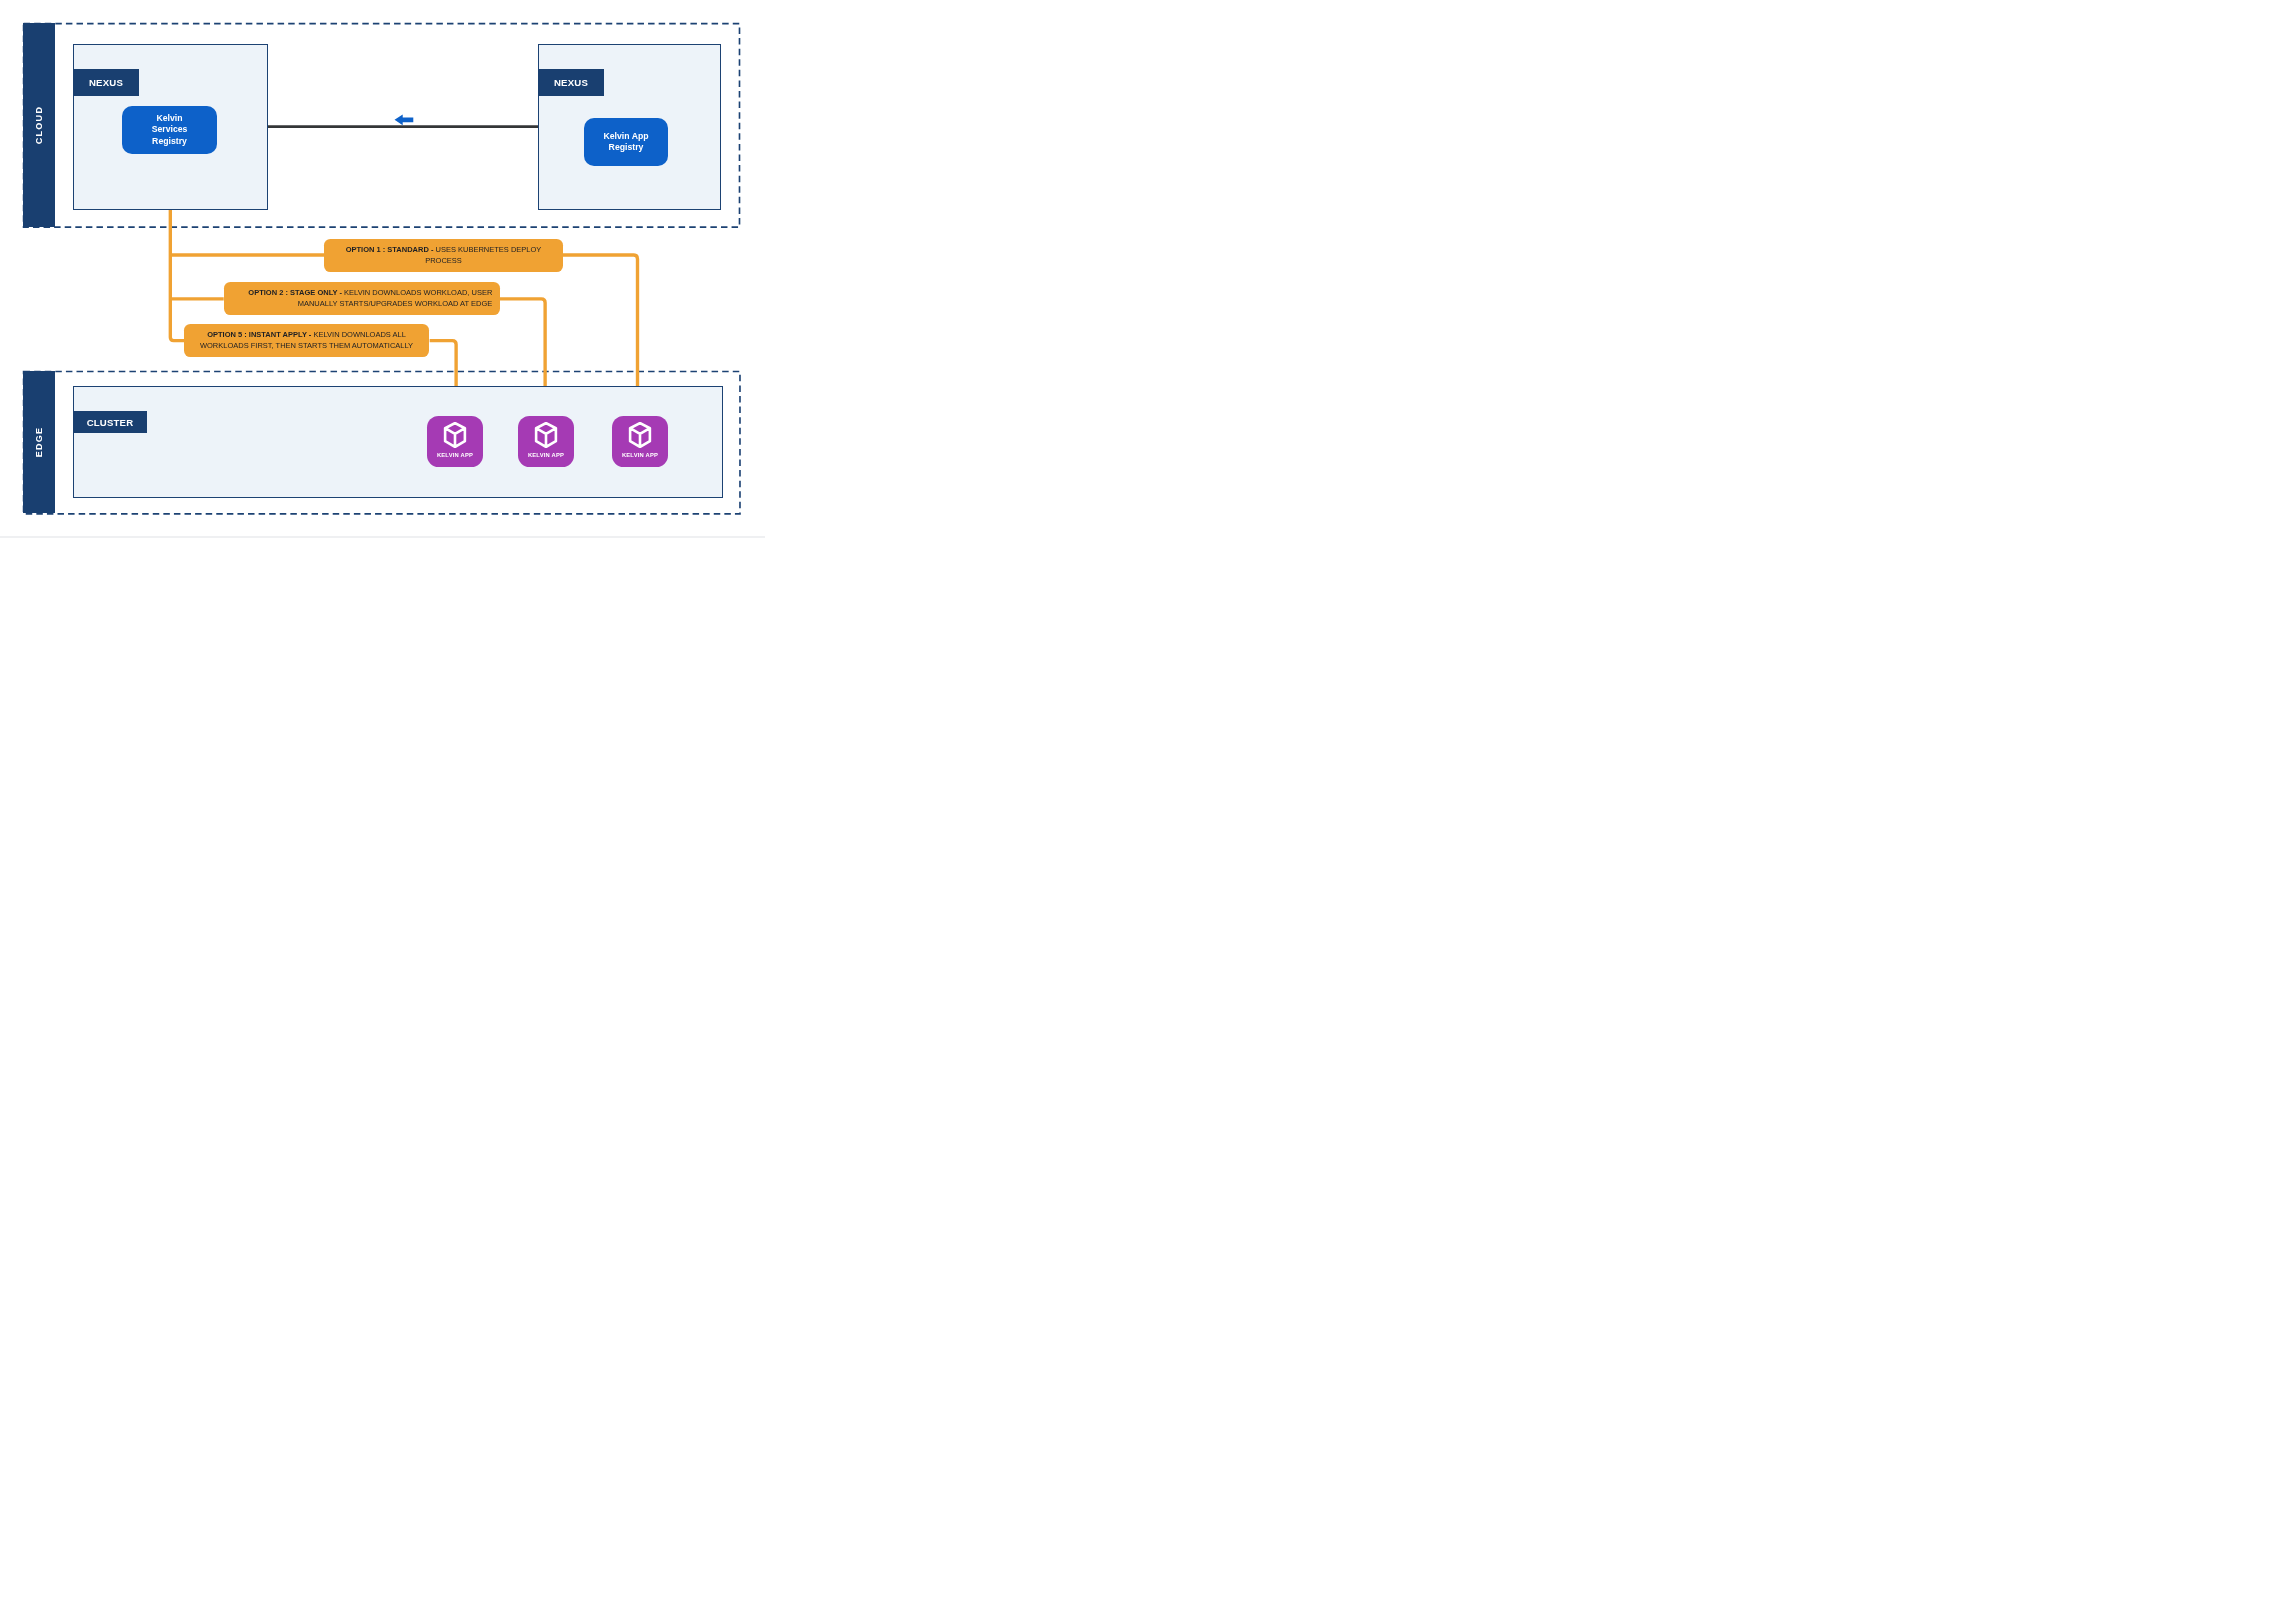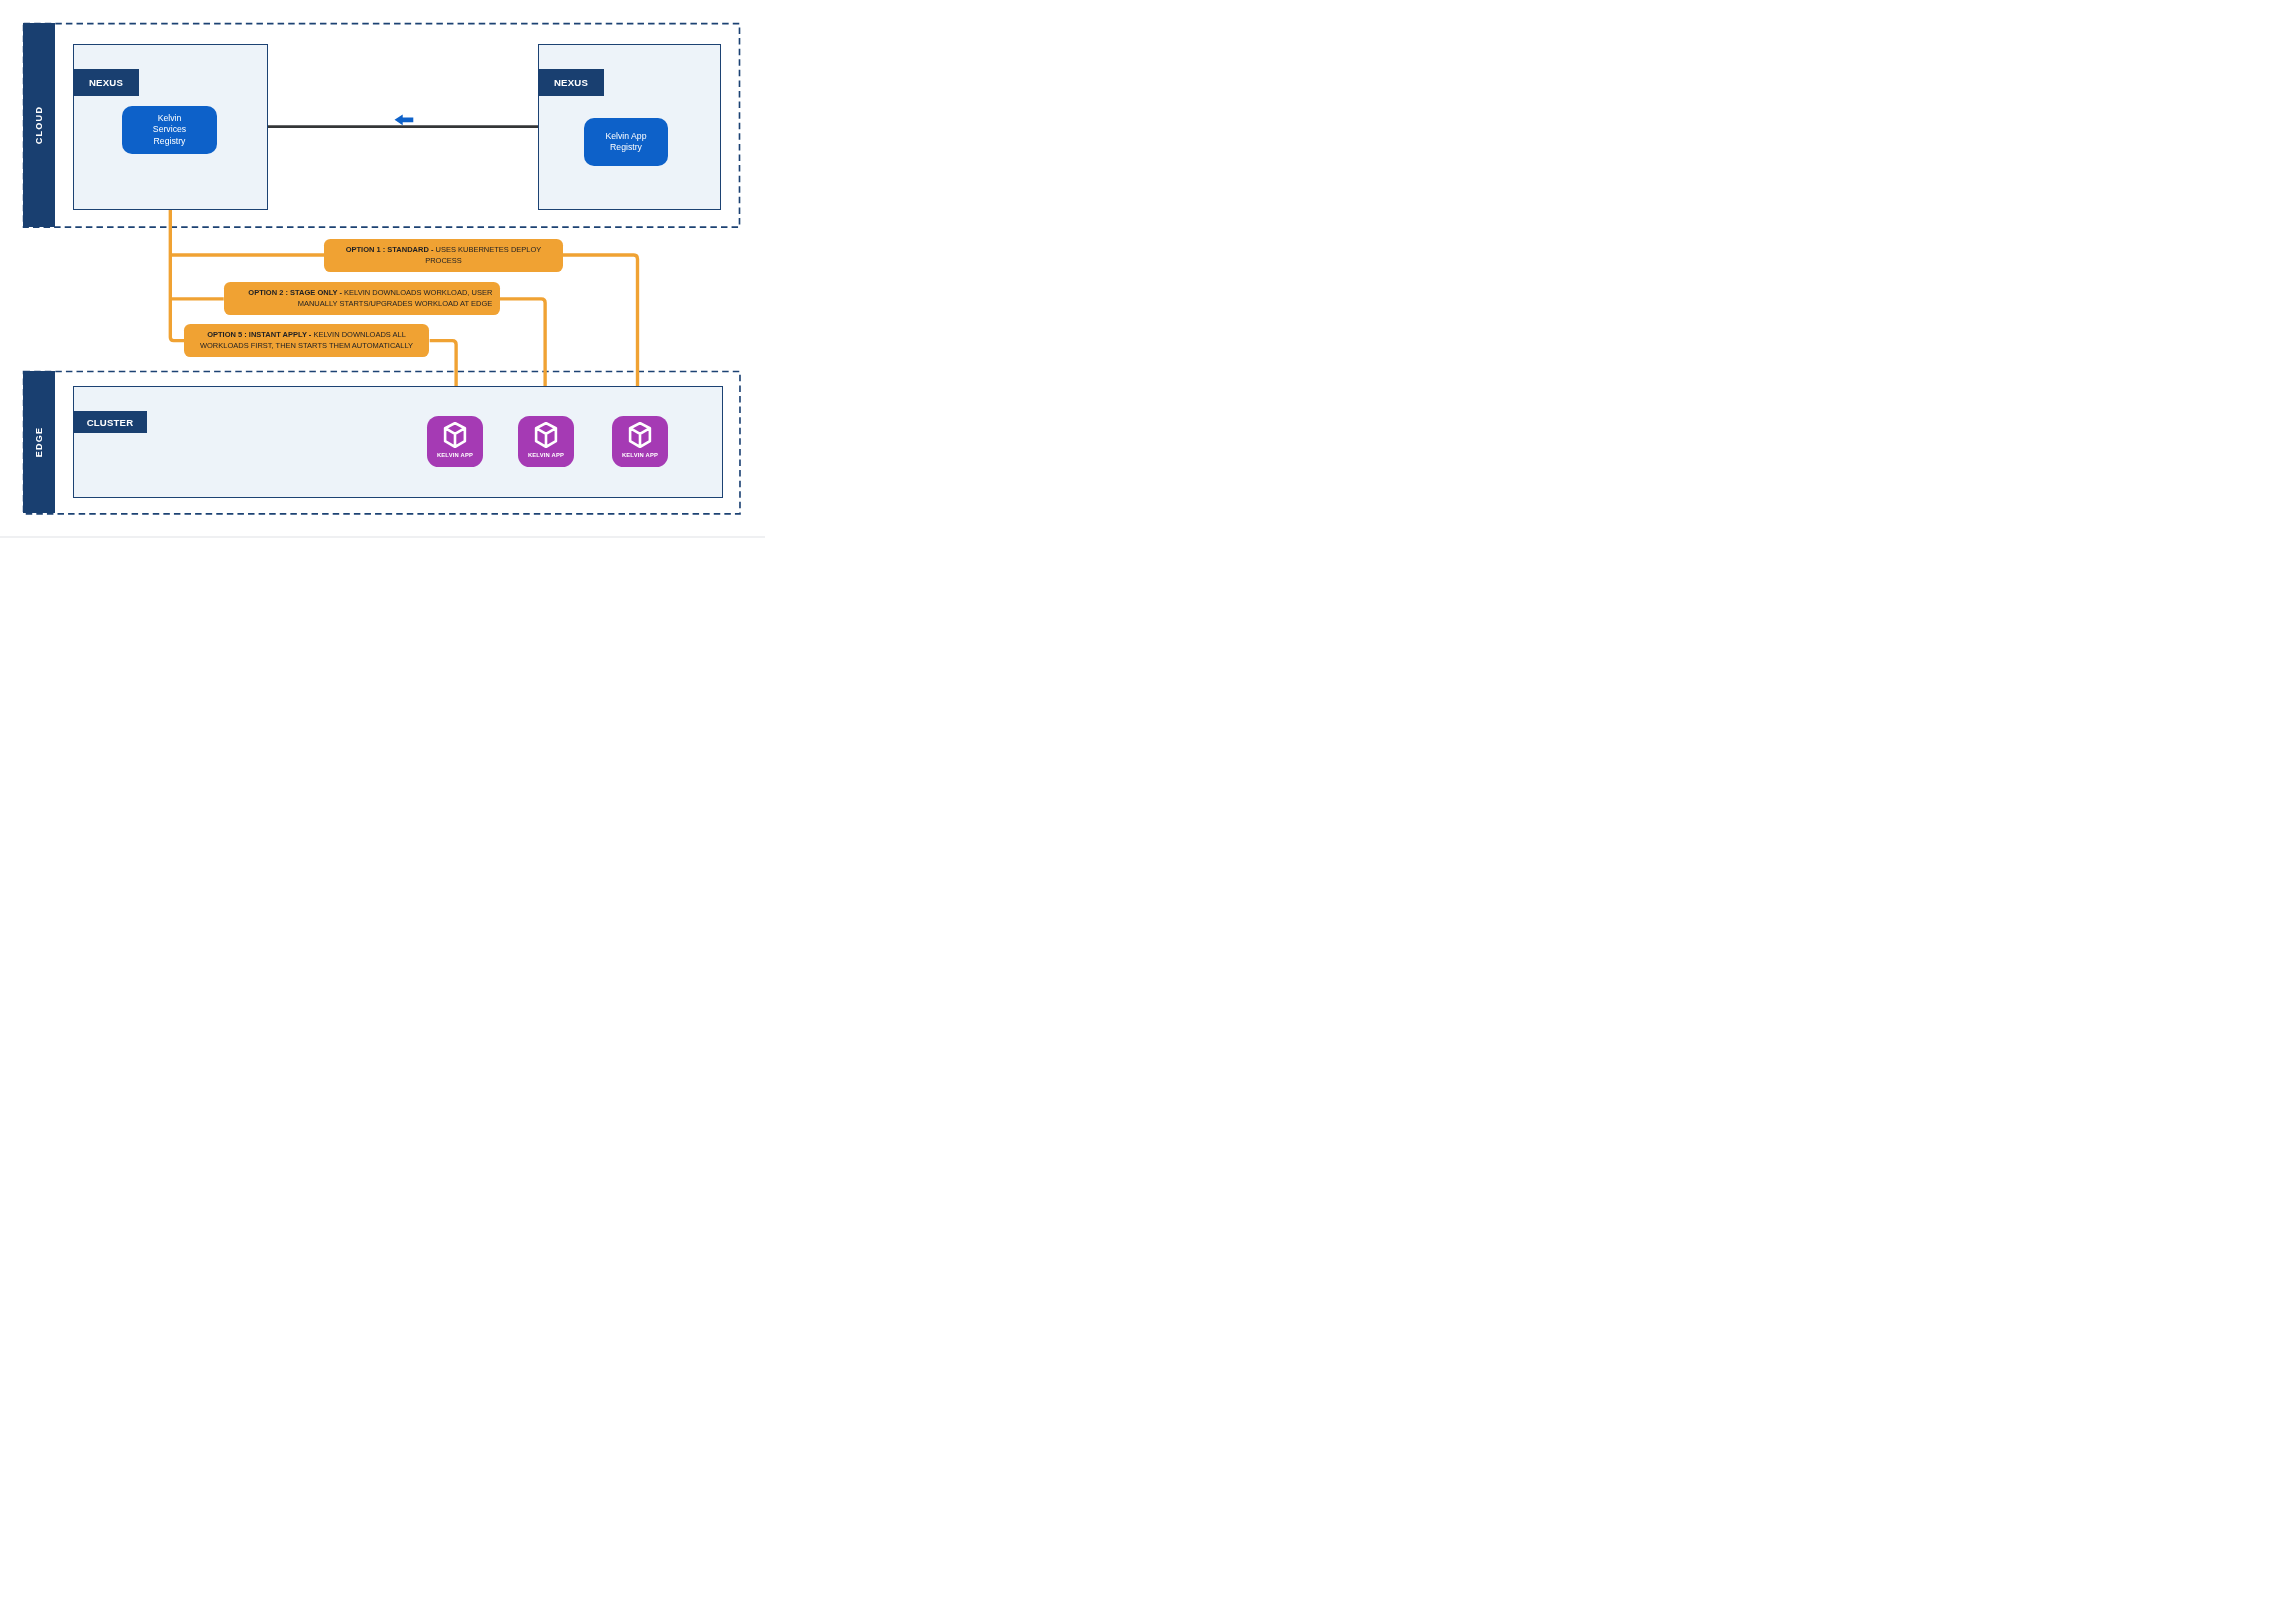--- a/index.html
+++ b/index.html
@@ -18,21 +18,21 @@
   .panel{
     position:absolute;z-index:2;background:#edf3f9;border:0.8px solid #1c4273;box-sizing:border-box;
   }
   .panel-label{
     position:absolute;z-index:4;background:#193f70;color:#ffffff;font-weight:bold;font-size:9.6px;
     display:flex;align-items:center;justify-content:center;letter-spacing:0.2px;margin-top:25px;
   }
   .node-btn{
     position:absolute;z-index:4;background:#0d61c9;color:#ffffff;border-radius:10px;
     display:flex;align-items:center;justify-content:flex-end;text-align:center;
-    font-weight:normal;font-size:8.7px;line-height:1.32;padding:0 18px;box-sizing:border-box;
+    font-weight:bold;font-size:8.7px;line-height:1.32;padding:0 18px;box-sizing:border-box;
   }
   .option-box{
     position:absolute;z-index:4;background:#f0a233;border-radius:6.3px;color:#1d1f24;
     display:flex;align-items:center;justify-content:center;text-align:center;
     font-size:7.5px;line-height:1.42;padding:1.9px 7.7px;box-sizing:border-box;
   }
   .option-box b{white-space:pre-wrap;}
   .app-tile{
     position:absolute;z-index:4;background:#a53ab4;border-radius:11.5px;color:#ffffff;
     display:flex;flex-direction:column;align-items:center;justify-content:flex-start;

